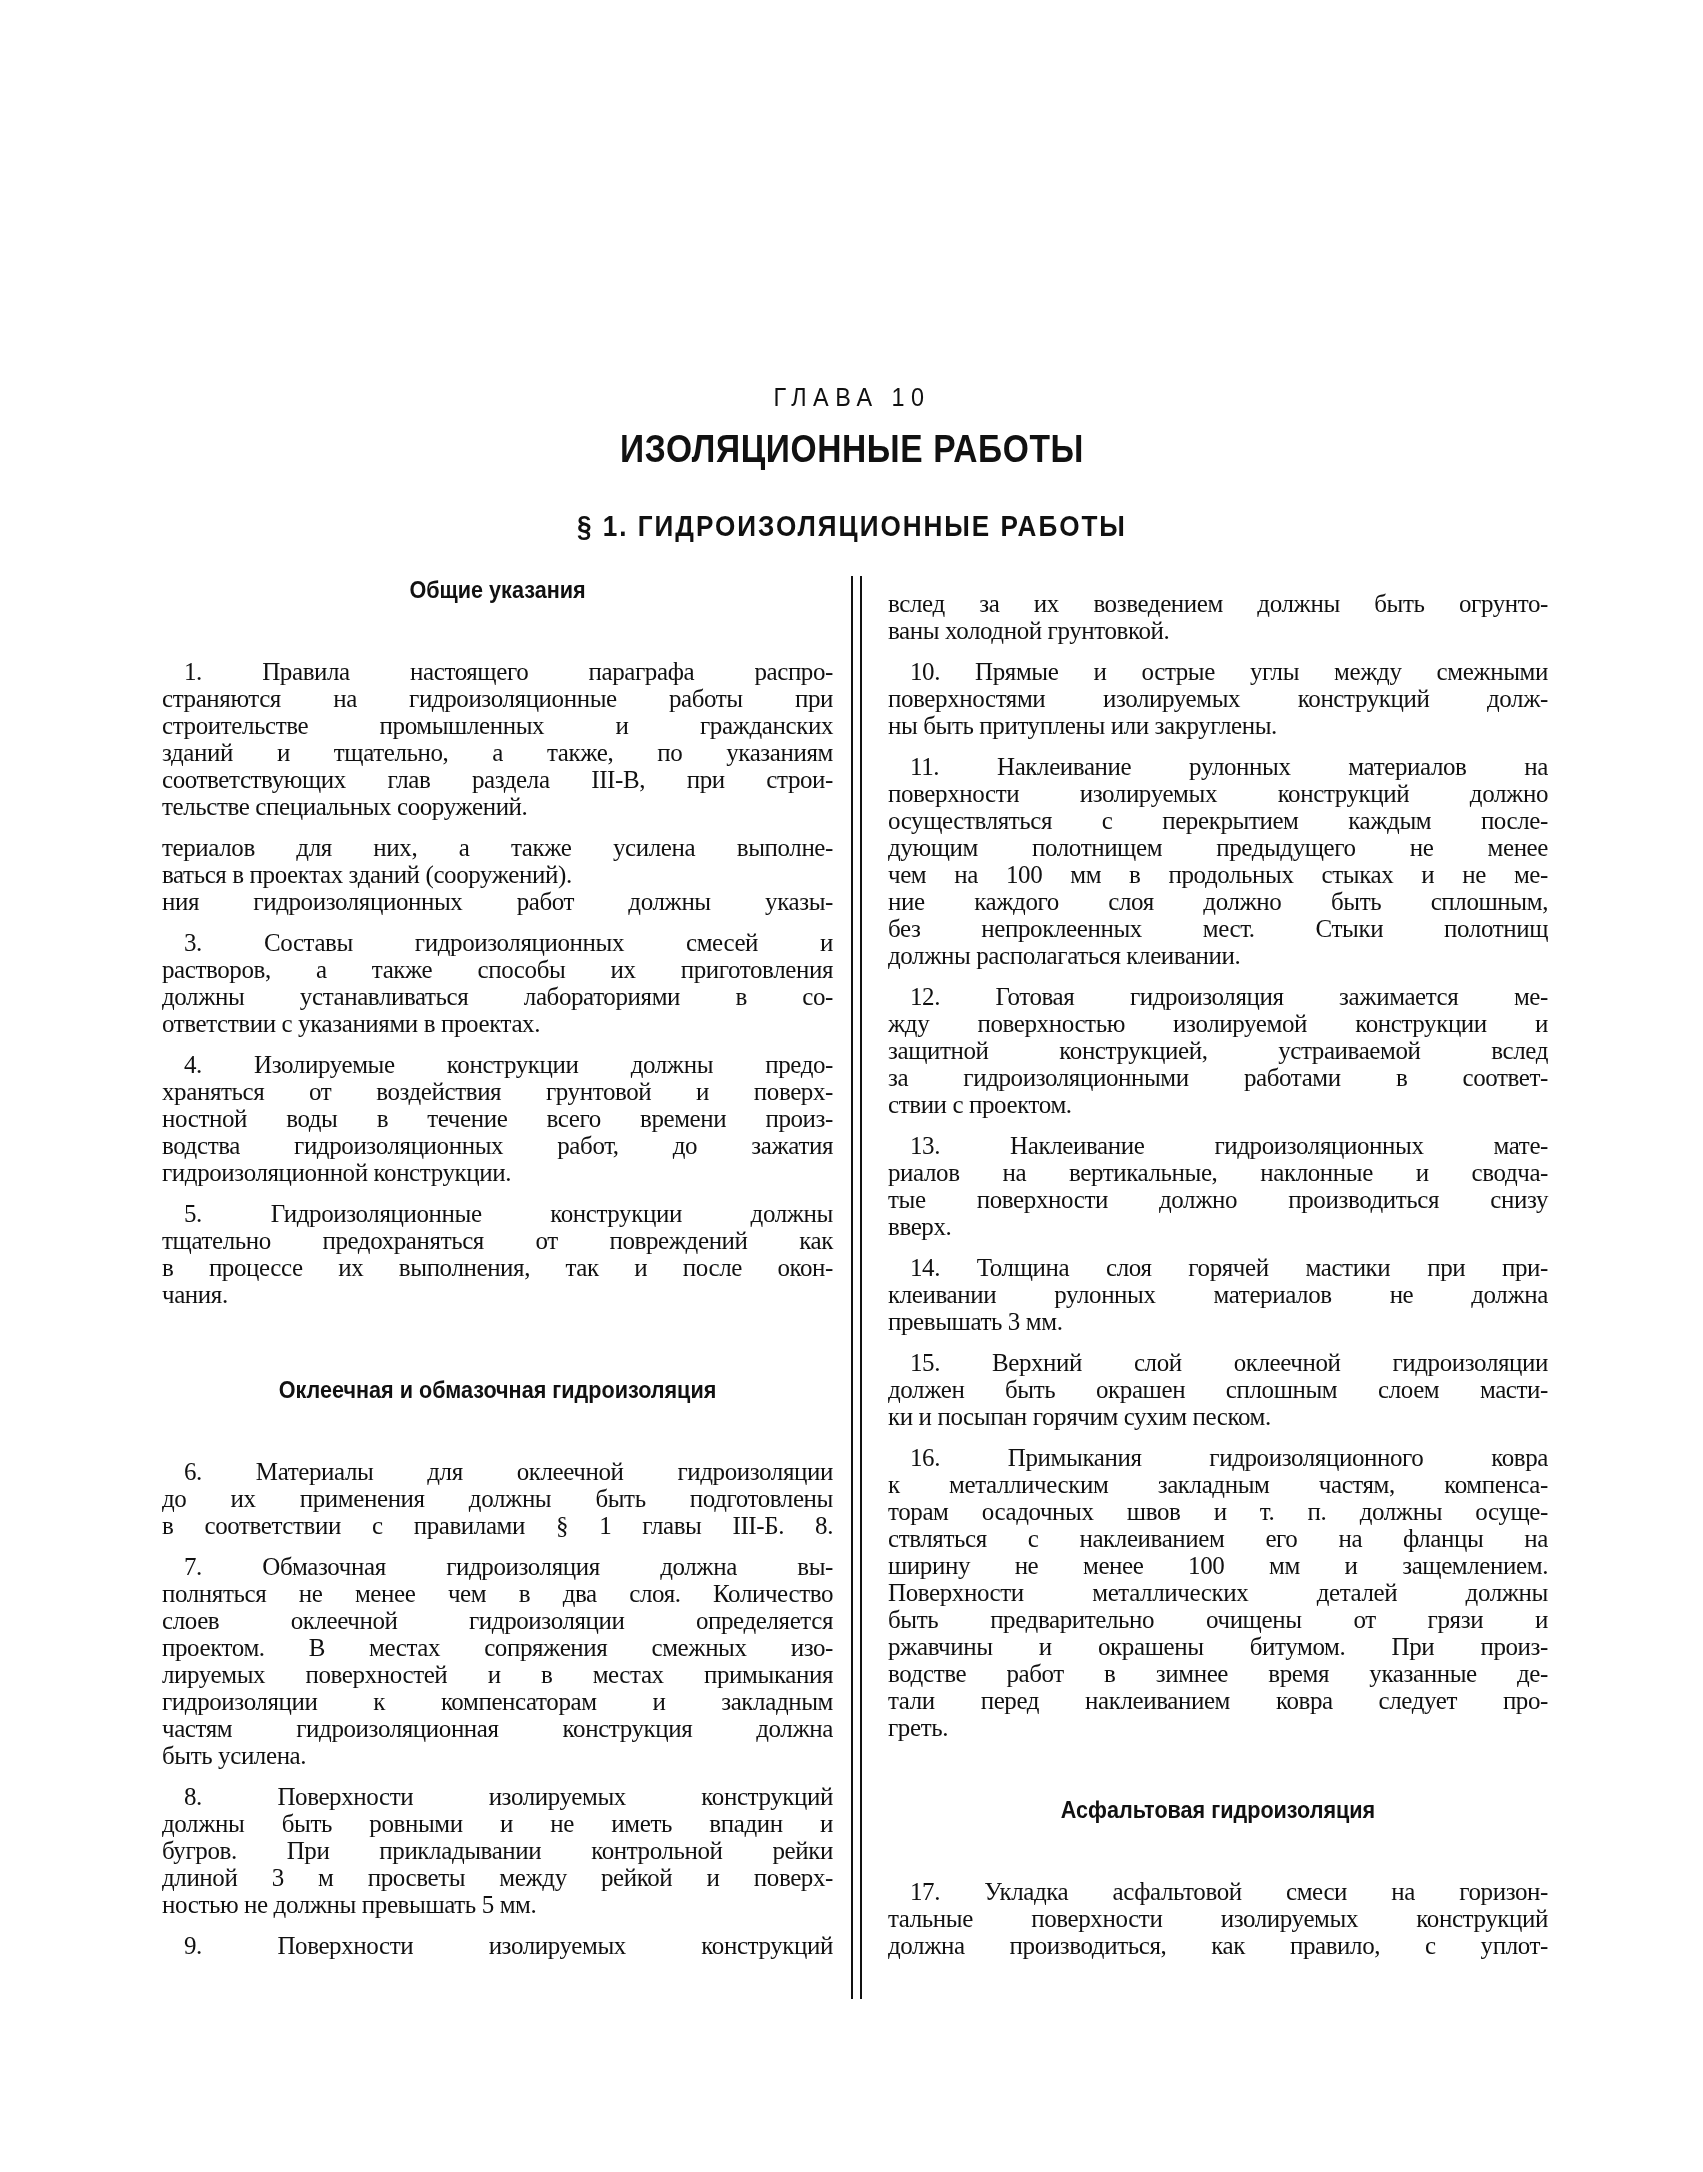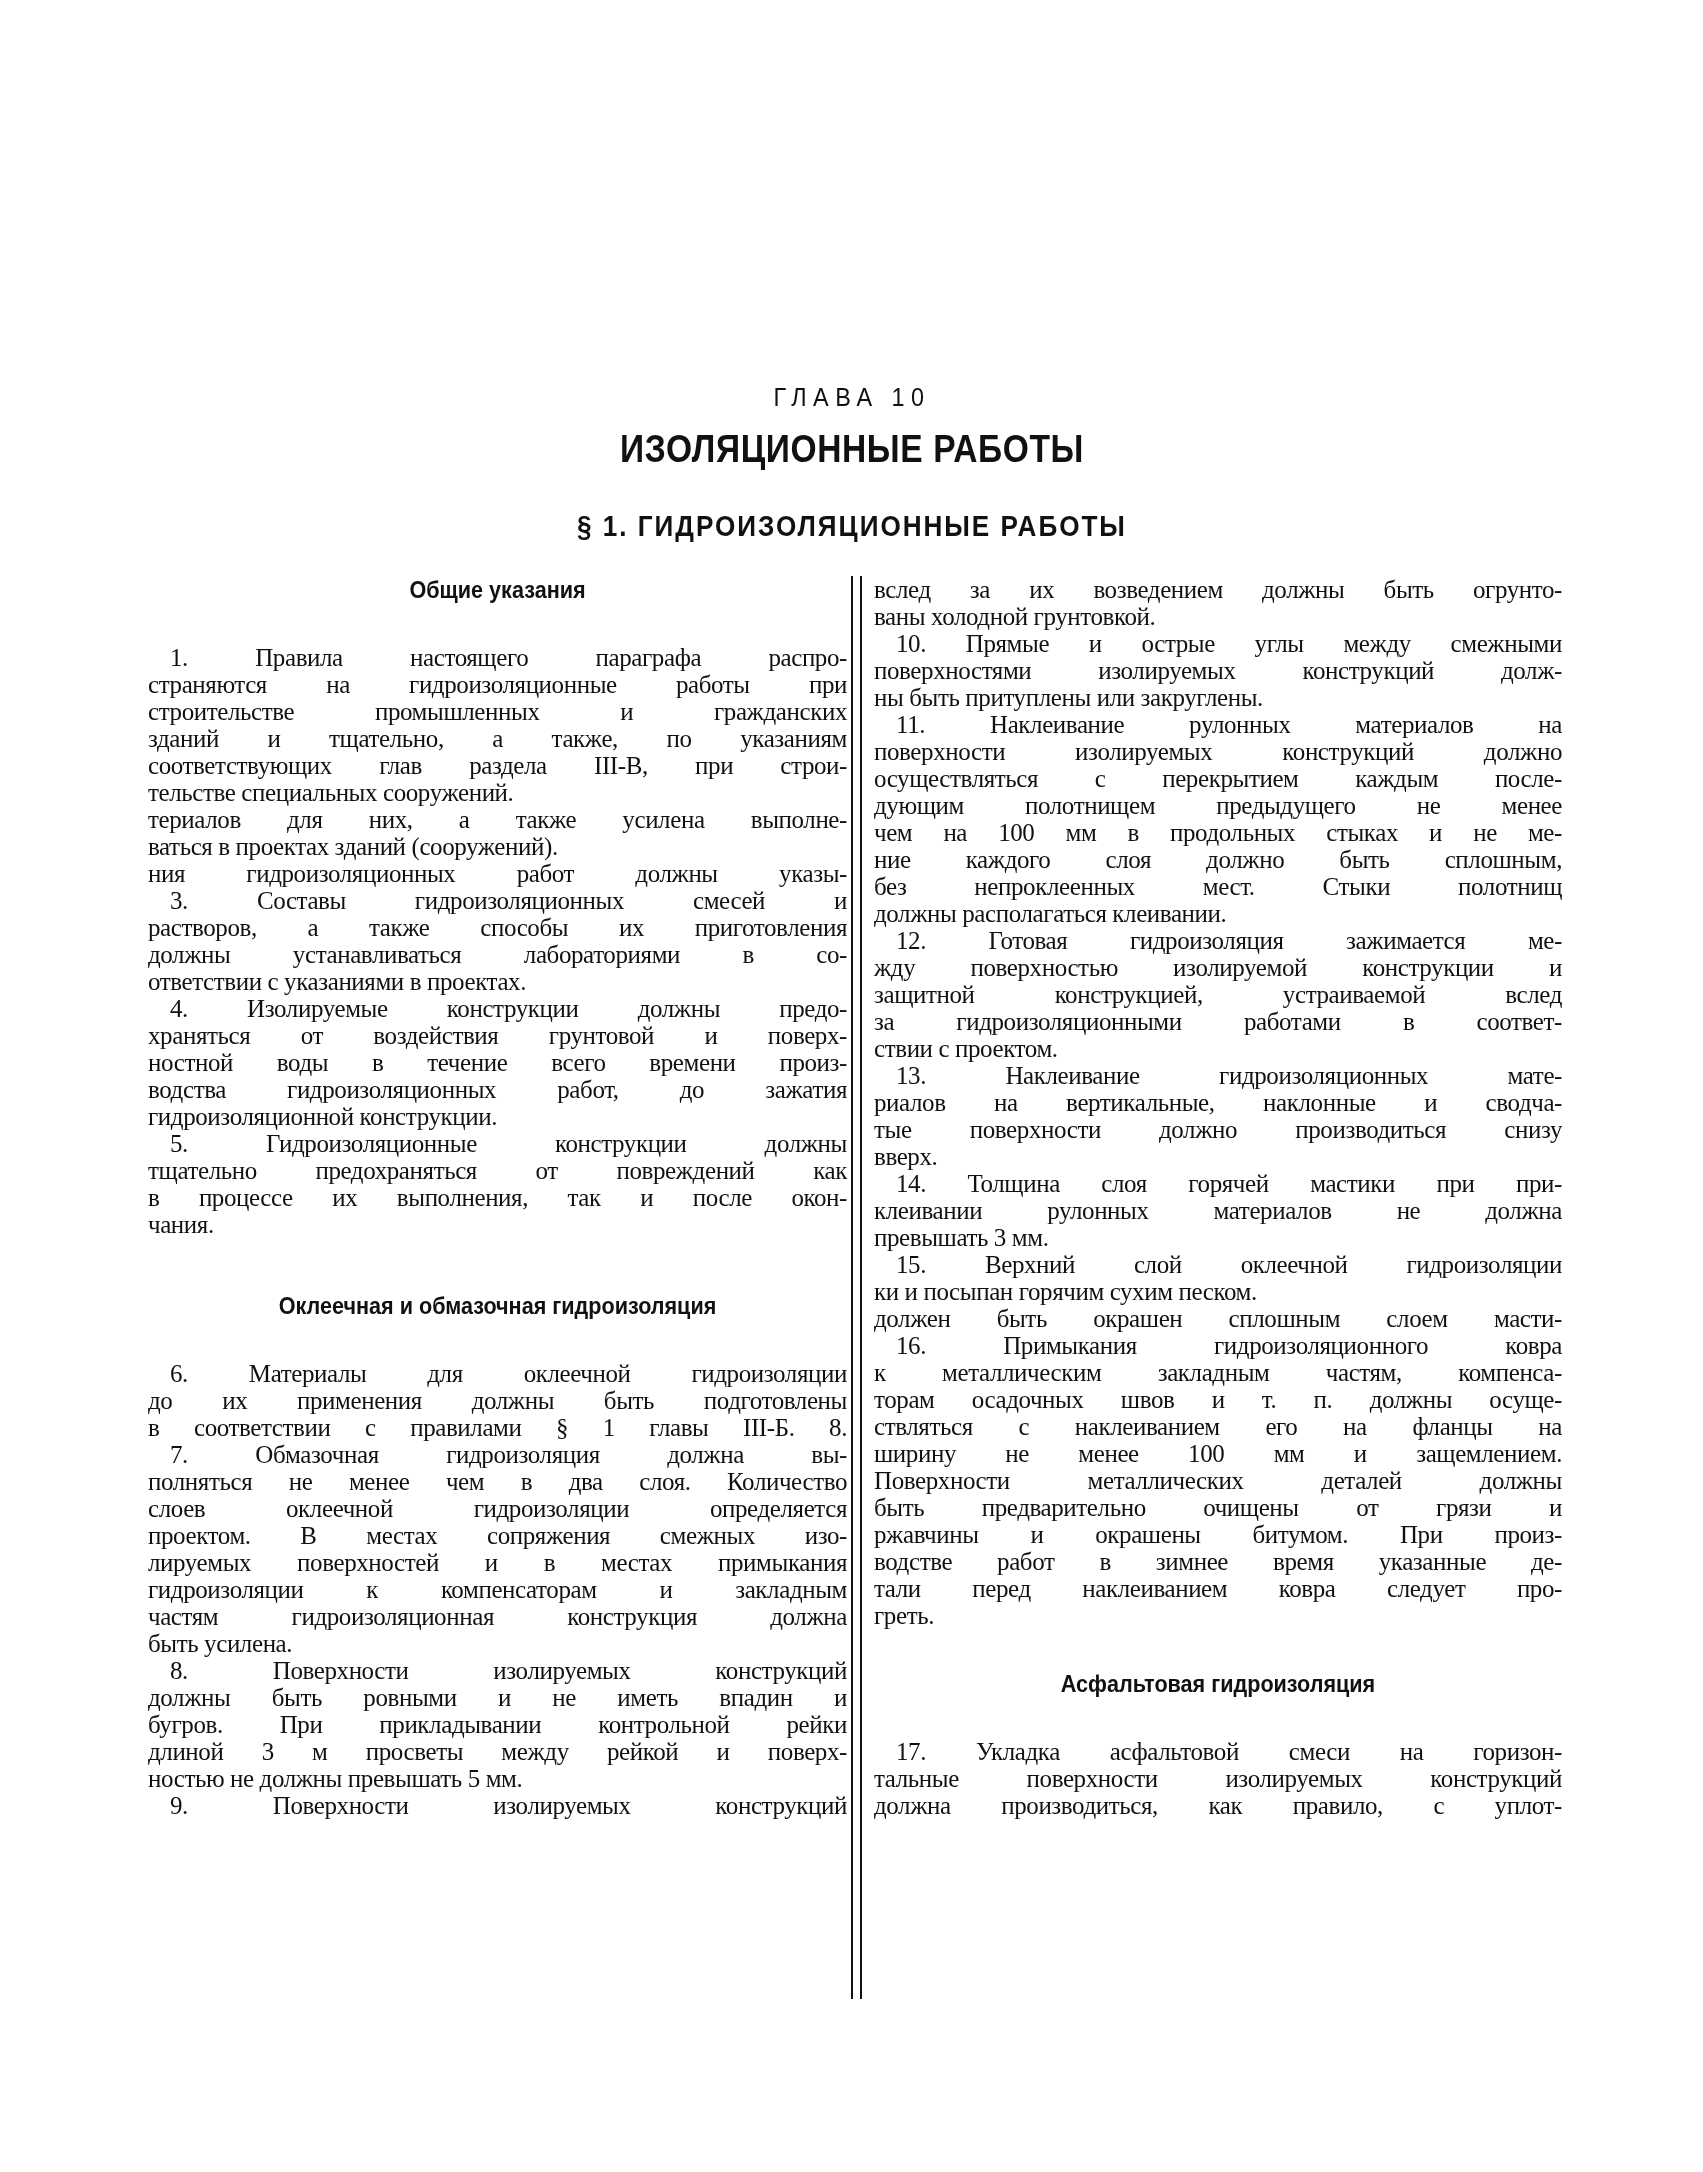--- a/index.html
+++ b/index.html
@@ -17,21 +17,21 @@
   .col.right { left: 874px; width: 688px; top: 576px; }
   .divider {
     position: absolute; left: 851px; top: 576px; height: 1423px; width: 7.2px;
     border-left: 2.2px solid #111; border-right: 2.2px solid #111;
   }
   .subhead {
     text-align: center; font-family: "Liberation Sans", "DejaVu Sans", sans-serif;
     font-weight: bold; font-size: 24px; height: 27px; line-height: 27px;
     transform: scaleX(0.9);
   }
-  .para { margin: 0; }
+  .para { margin: 14px; }
   .line {
     display: block; height: 27px; line-height: 27px; font-size: 25px;
     text-align: justify; text-align-last: justify; white-space: nowrap;
     letter-spacing: -0.4px; word-spacing: 0px;
   }
   .line.last { text-align-last: left; }
   .line.first { text-indent: 22px; }
   .gap-m { height: 41px; }
   .gap-l { height: 54px; }
 </style>
@@ -145,22 +145,22 @@
     <span class="line">тые поверхности должно производиться снизу</span>
     <span class="line last">вверх.</span>
   </div>
   <div class="para">
     <span class="line first">14. Толщина слоя горячей мастики при при-</span>
     <span class="line">клеивании рулонных материалов не должна</span>
     <span class="line last">превышать 3 мм.</span>
   </div>
   <div class="para">
     <span class="line first">15. Верхний слой оклеечной гидроизоляции</span>
+    <span class="line">должен быть окрашен сплошным слоем масти-</span>
     <span class="line last">ки и посыпан горячим сухим песком.</span>
-    <span class="line">должен быть окрашен сплошным слоем масти-</span>
   </div>
   <div class="para">
     <span class="line first">16. Примыкания гидроизоляционного ковра</span>
     <span class="line">к металлическим закладным частям, компенса-</span>
     <span class="line">торам осадочных швов и т. п. должны осуще-</span>
     <span class="line">ствляться с наклеиванием его на фланцы на</span>
     <span class="line">ширину не менее 100 мм и защемлением.</span>
     <span class="line">Поверхности металлических деталей должны</span>
     <span class="line">быть предварительно очищены от грязи и</span>
     <span class="line">ржавчины и окрашены битумом. При произ-</span>

